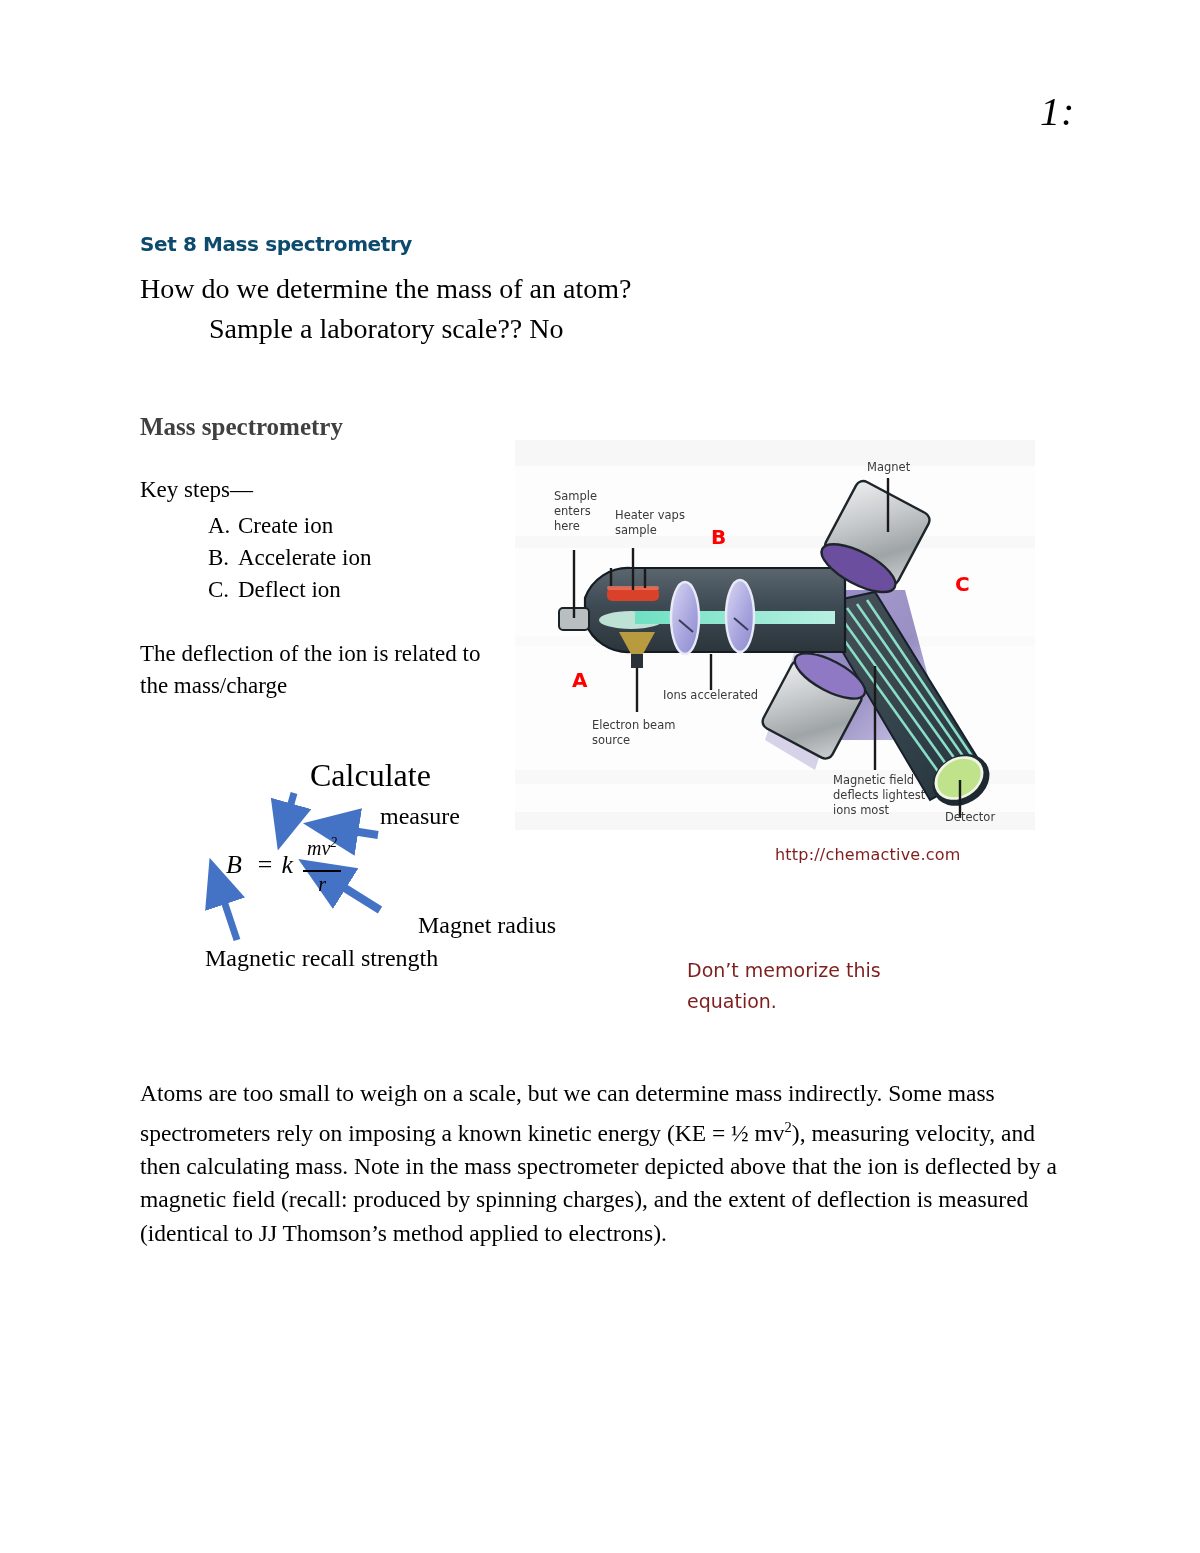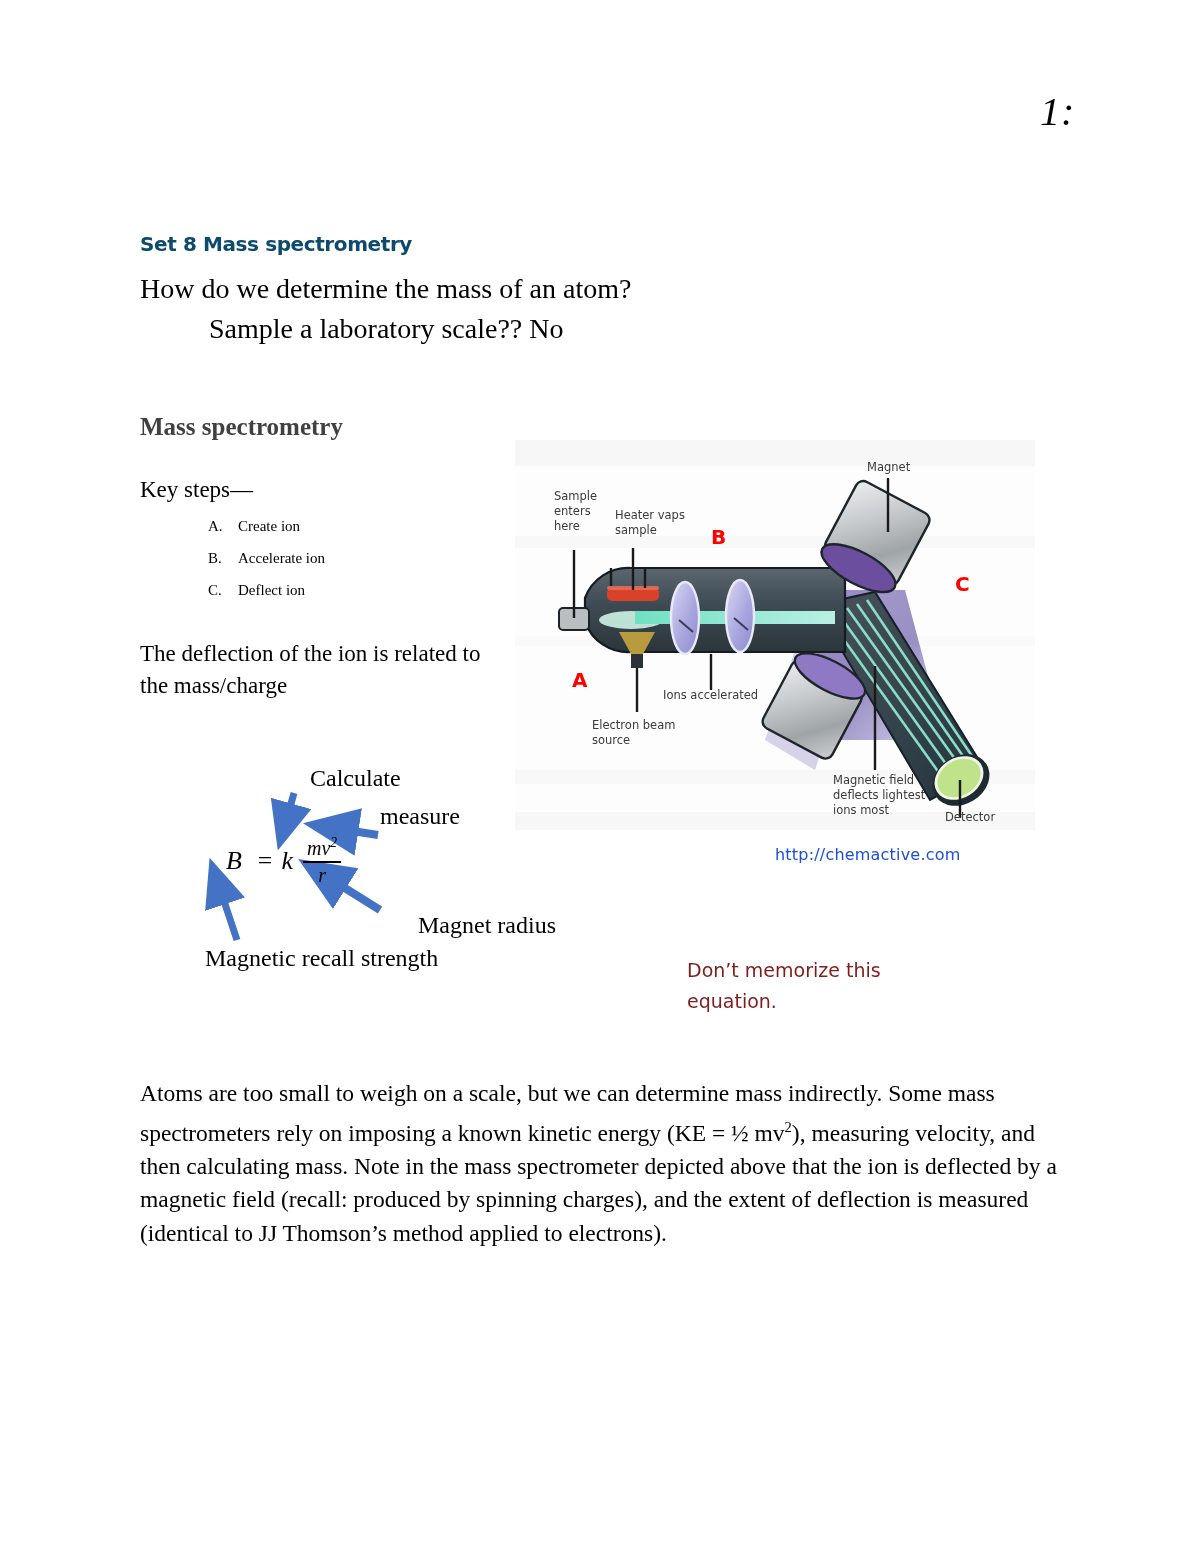--- a/index.html
+++ b/index.html
@@ -77,21 +77,21 @@
     position: absolute;
     left: 140px;
     top: 477px;
     font-size: 23px;
     white-space: nowrap;
   }
   .keysteps-list {
     position: absolute;
     left: 208px;
     top: 510px;
-    font-size: 15px;
+    font-size: 23px;
     line-height: 32px;
   }
   .keysteps-list .step {
     white-space: nowrap;
   }
   .keysteps-list .marker {
     display: inline-block;
     width: 30px;
   }
 
@@ -115,22 +115,22 @@
   .eq-zone svg.arrows {
     position: absolute;
     left: 0; top: 0;
     width: 520px;
     height: 240px;
     overflow: visible;
   }
   .lbl-calculate {
     position: absolute;
     left: 170px;
-    top: 10px;
-    font-size: 24px;
+    top: 2px;
+    font-size: 32px;
     white-space: nowrap;
   }
   .lbl-measure {
     position: absolute;
     left: 240px;
     top: 48px;
     font-size: 24px;
     white-space: nowrap;
   }
   .lbl-magnet-radius {
@@ -163,21 +163,21 @@
   .equation .eq-sign { margin: 0 8px; font-style: italic; }
   .frac {
     display: inline-flex;
     flex-direction: column;
     align-items: center;
     margin-left: 4px;
     font-size: 20px;
     line-height: 1.15;
   }
   .frac .num {
-    padding: 0 4px 1px 4px;
+    padding: 0 4px 10px 4px;
     border-bottom: 2px solid #000;
   }
   .frac .den {
     padding-top: 1px;
   }
   .frac sup {
     font-size: 0.68em;
     vertical-align: super;
   }
 
@@ -241,21 +241,21 @@
     font-weight: bold;
     font-size: 20px;
     color: #FF0000;
   }
   .fig-credit {
     position: absolute;
     left: 775px;
     top: 845px;
     font-family: "DejaVu Sans", "Liberation Sans", sans-serif;
     font-size: 16px;
-    color: #1d4ed8;
+    color: #7f1d1d;
     letter-spacing: .2px;
     white-space: nowrap;
   }
 </style>
 </head>
 <body>
 
 <div class="page">
 
   <div class="page-number">1:</div>

